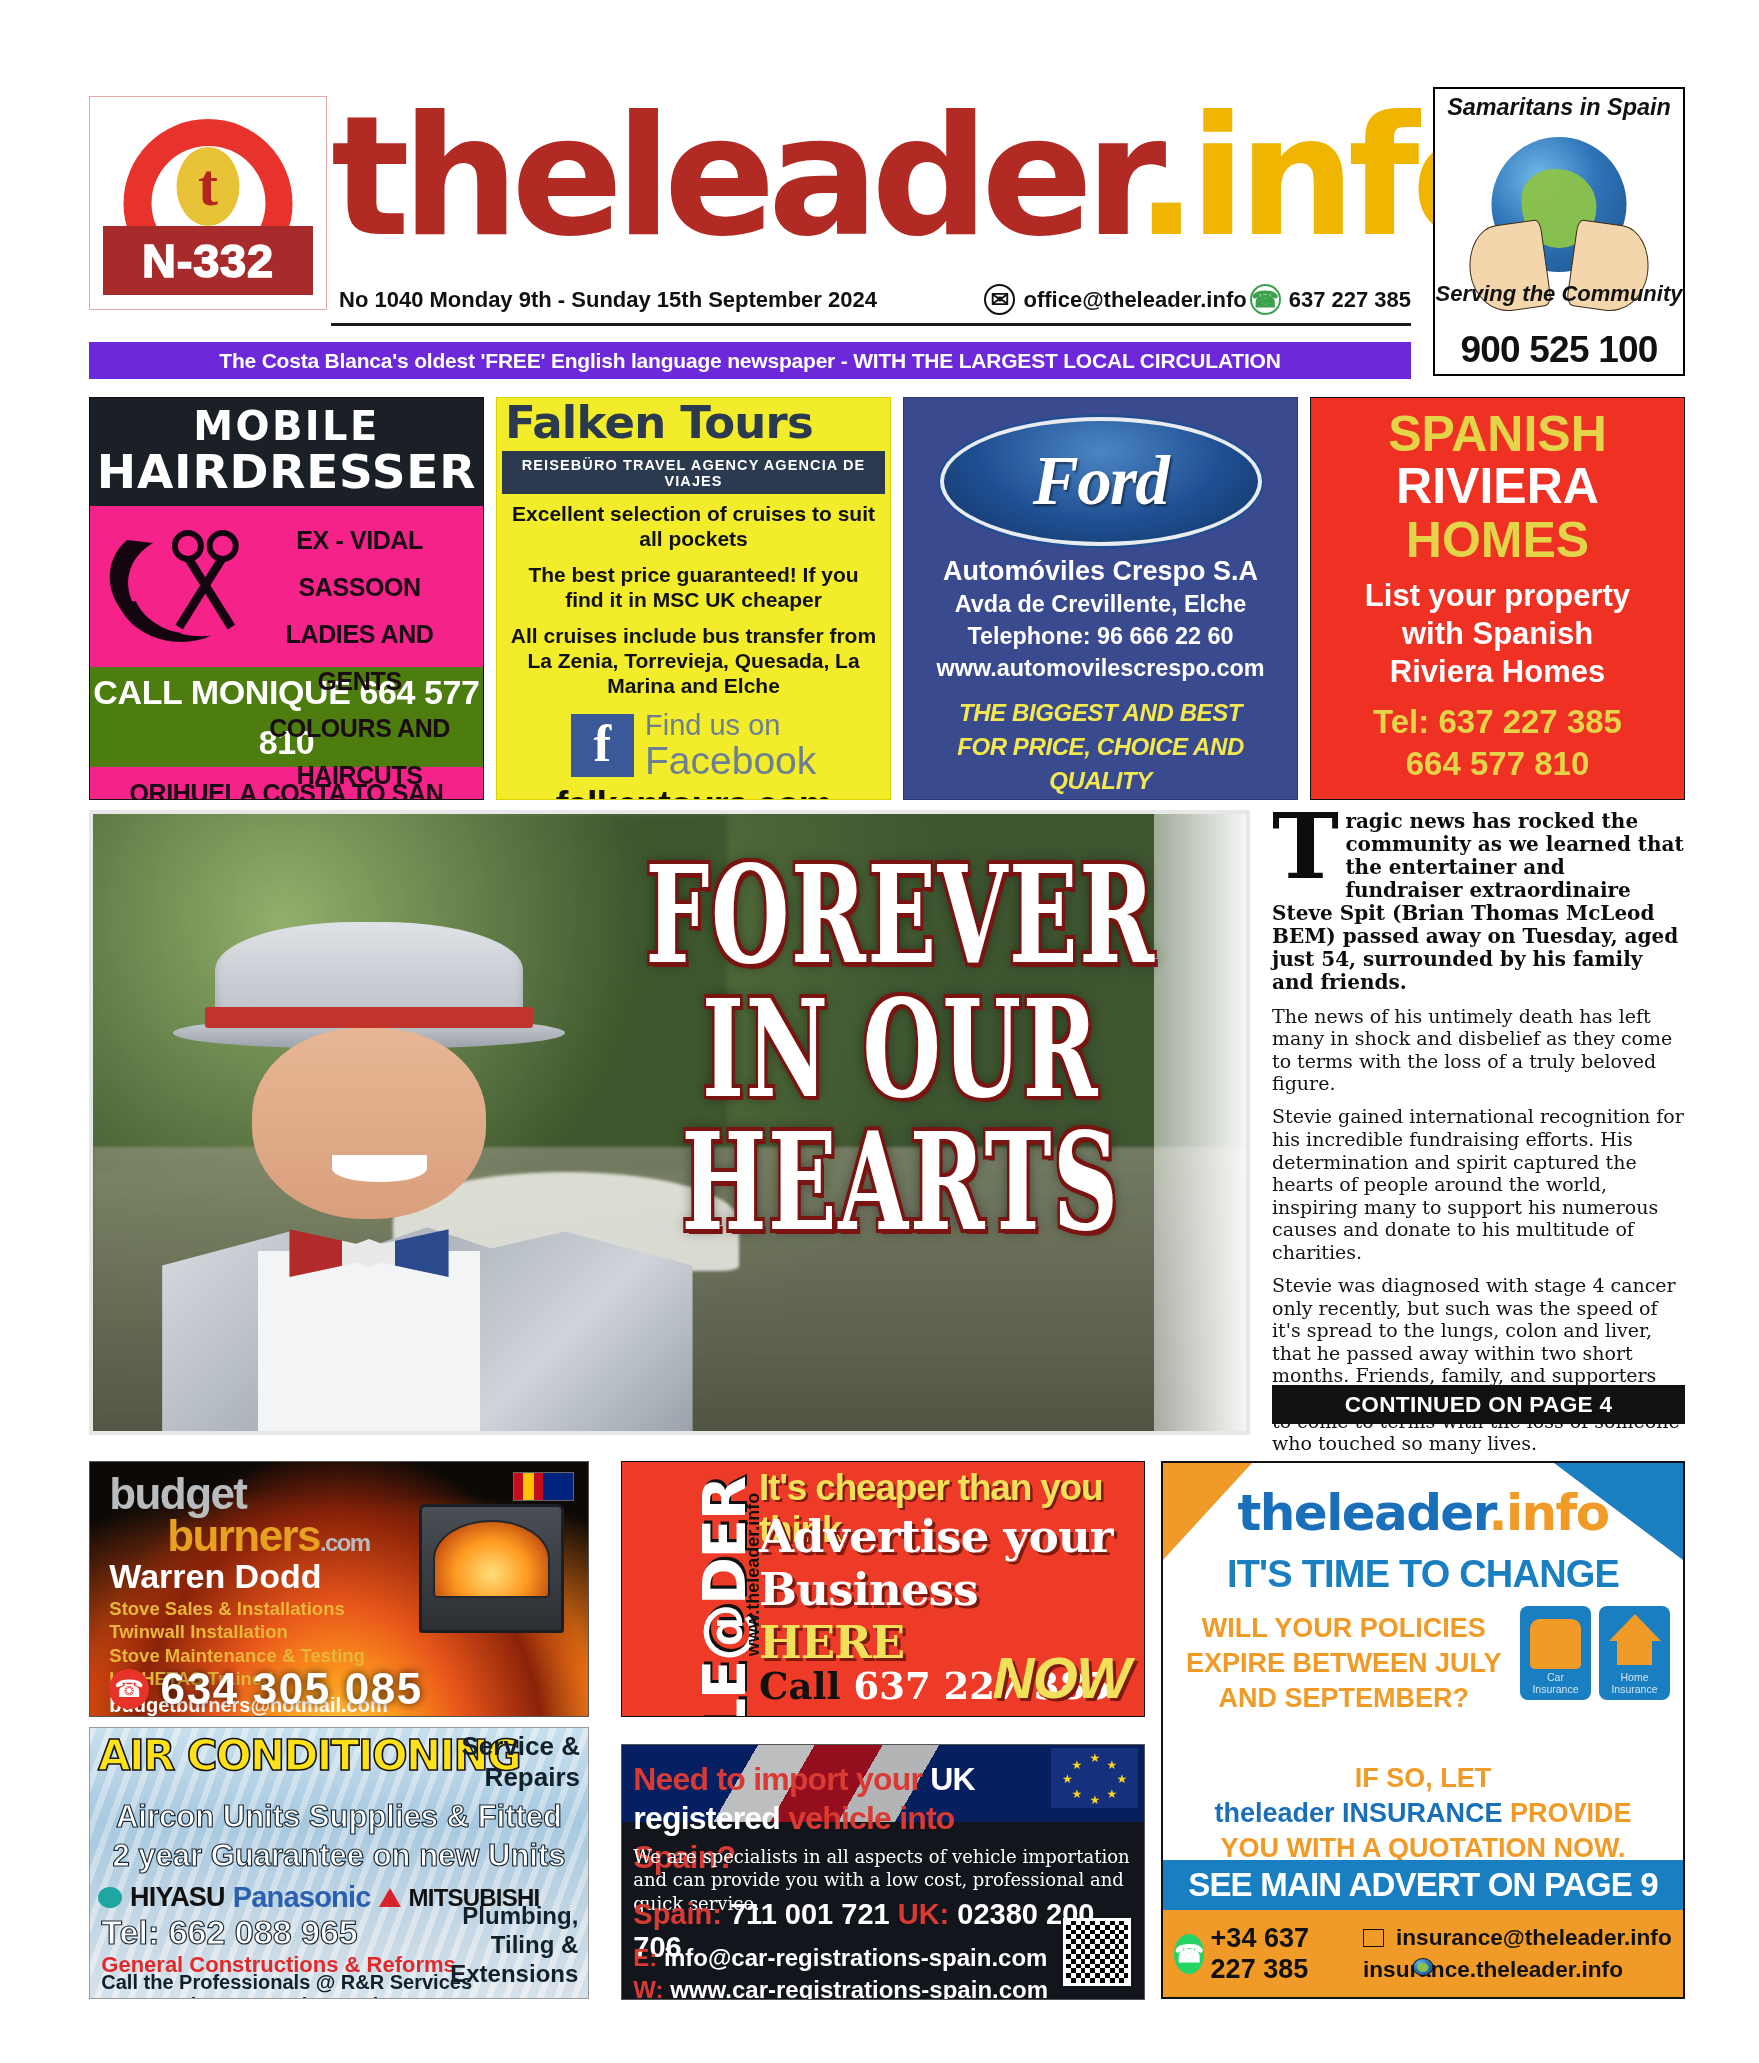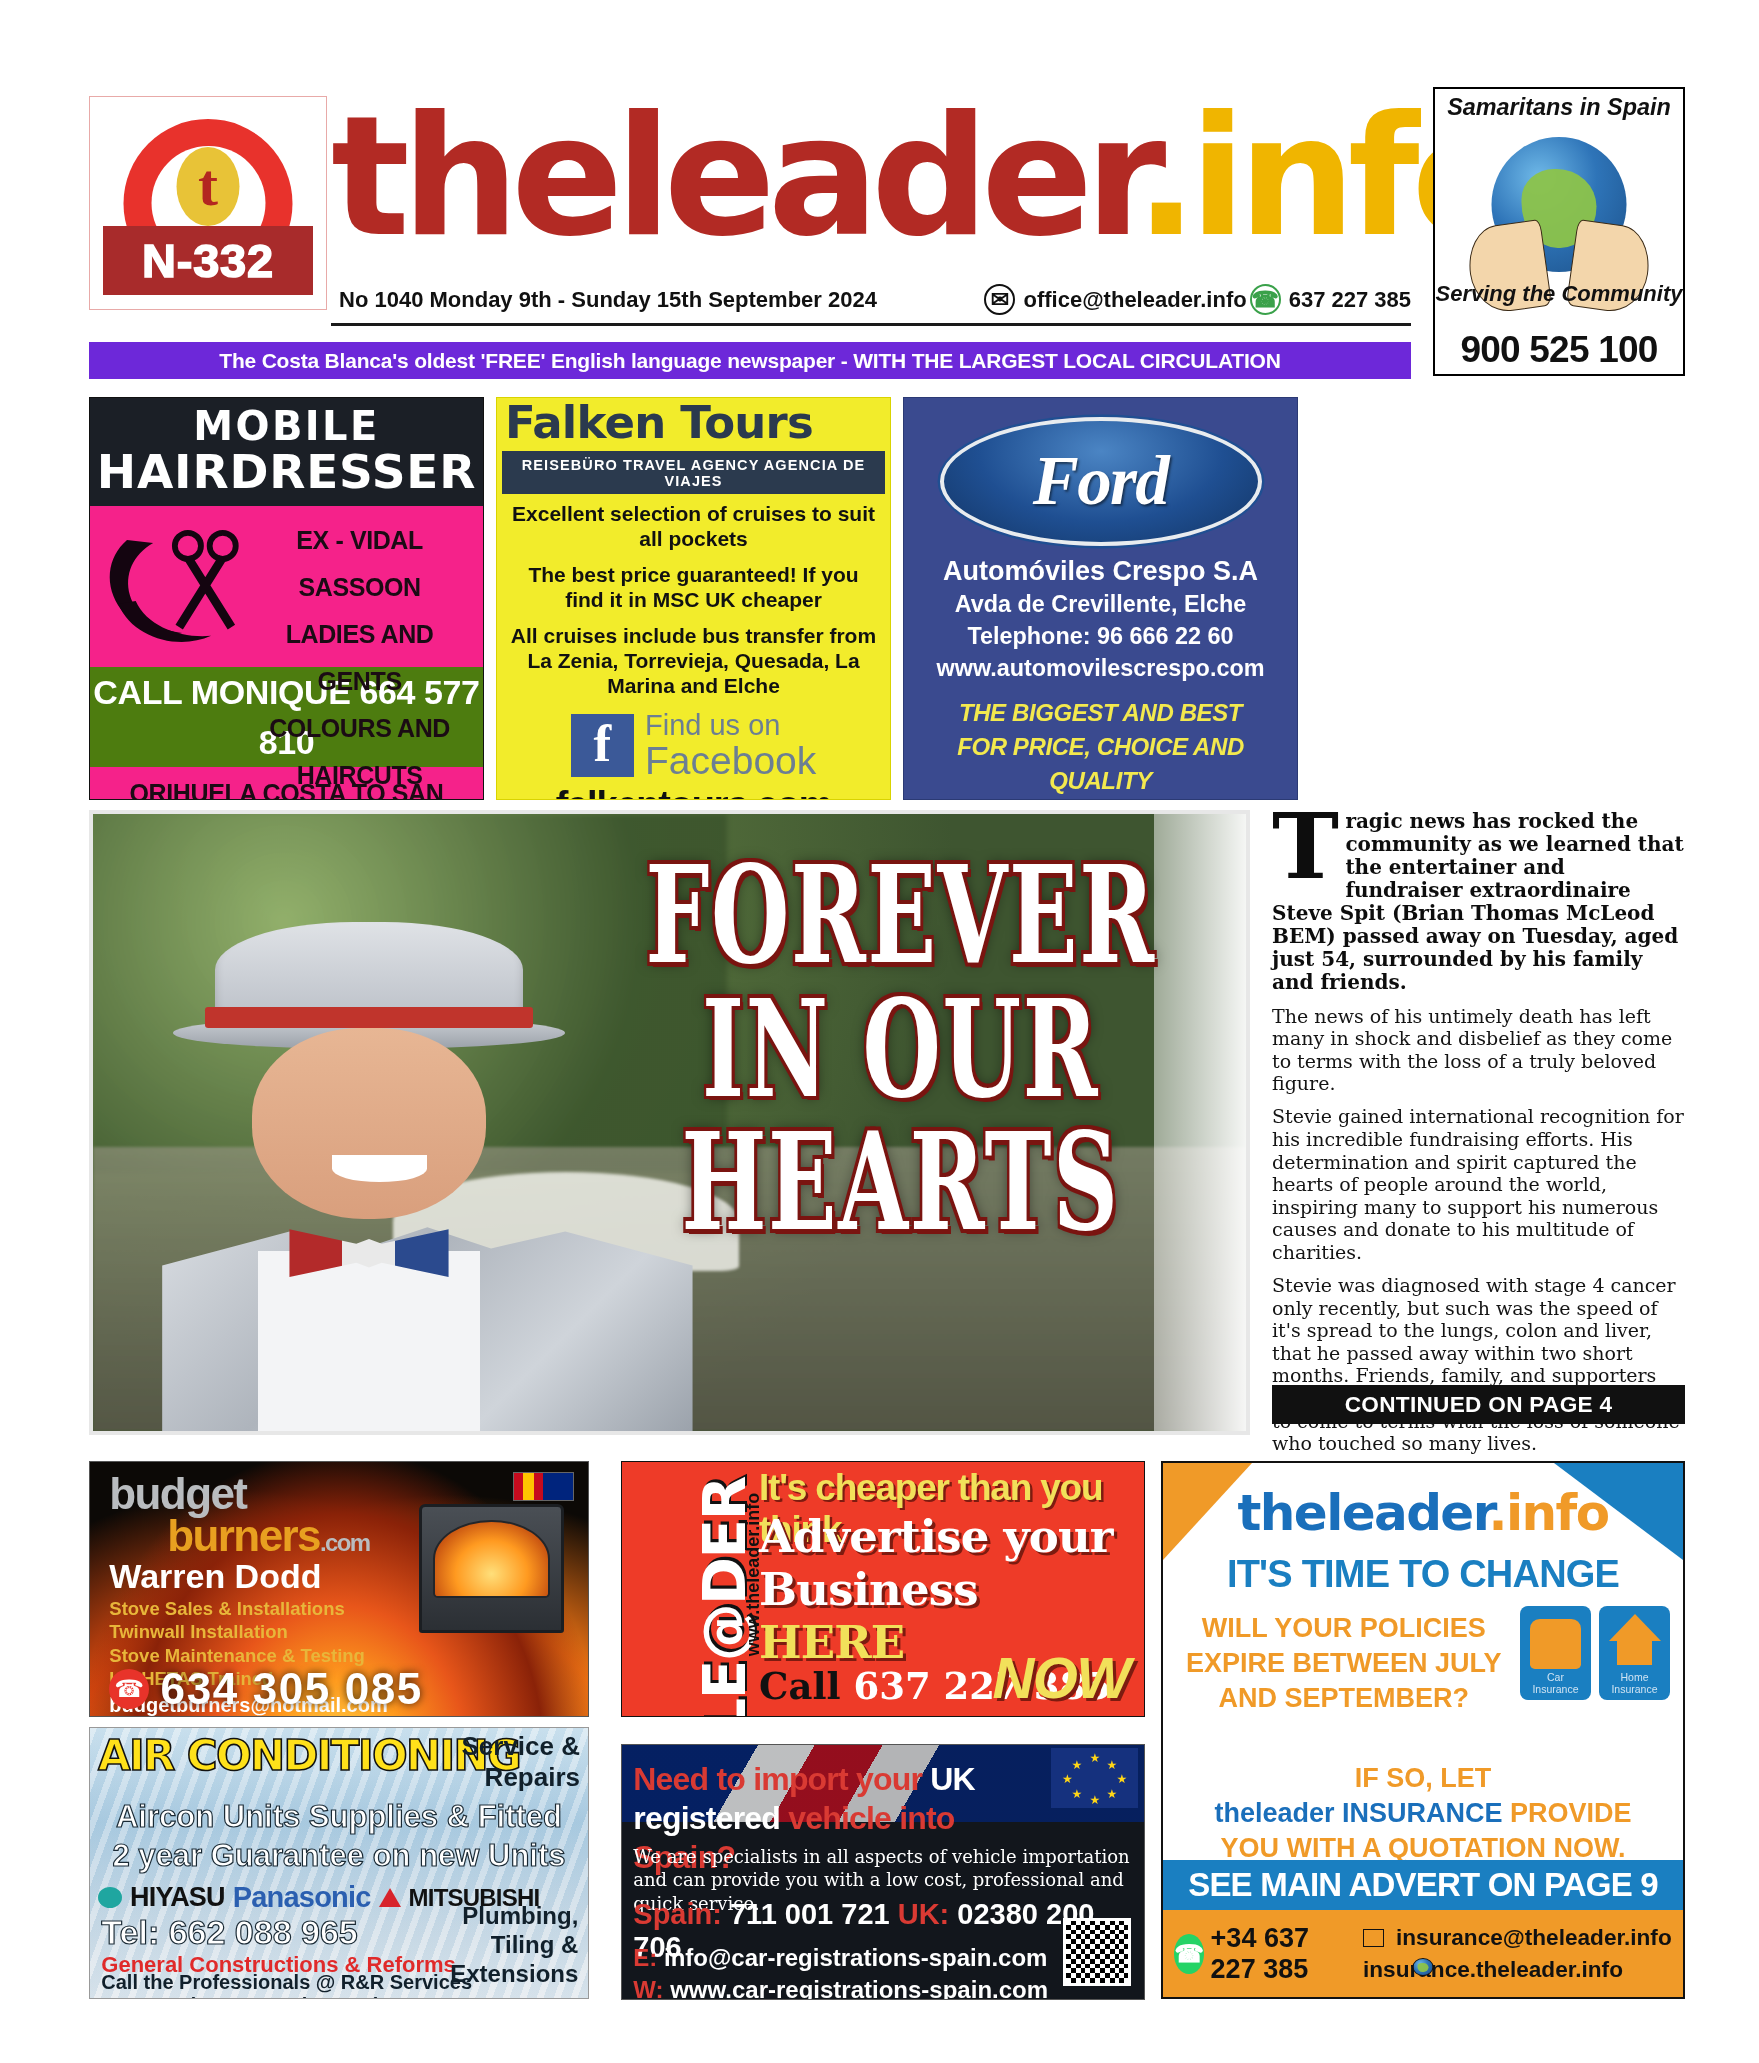--- a/index.html
+++ b/index.html
@@ -505,20 +505,34 @@
         <div class="s">Avda de Crevillente, Elche</div>
         <div class="s">Telephone: 96 666 22 60</div>
         <div class="s">www.automovilescrespo.com</div>
       </div>
       <div class="ford-slogan">
         <div>THE BIGGEST AND BEST</div>
         <div>FOR PRICE, CHOICE AND QUALITY</div>
       </div>
     </div>
 
+    <div class="ad ad-riv">
+      <div class="riv-l1">SPANISH</div>
+      <div class="riv-l2">RIVIERA</div>
+      <div class="riv-l3">HOMES</div>
+      <div class="riv-body">
+        <div>List your property</div>
+        <div>with Spanish</div>
+        <div>Riviera Homes</div>
+      </div>
+      <div class="riv-tel">
+        <div>Tel: 637 227 385</div>
+        <div>664 577 810</div>
+      </div>
+    </div>
   </div>
 
   <div class="photo">
     <div class="ph-bg"></div>
     <div class="ph-trees"></div>
     <div class="ph-crowd"></div>
     <div class="ph-umb"></div>
     <div class="ph-person">
       <div class="pp-jacket"></div>
       <div class="pp-shirt"></div>

